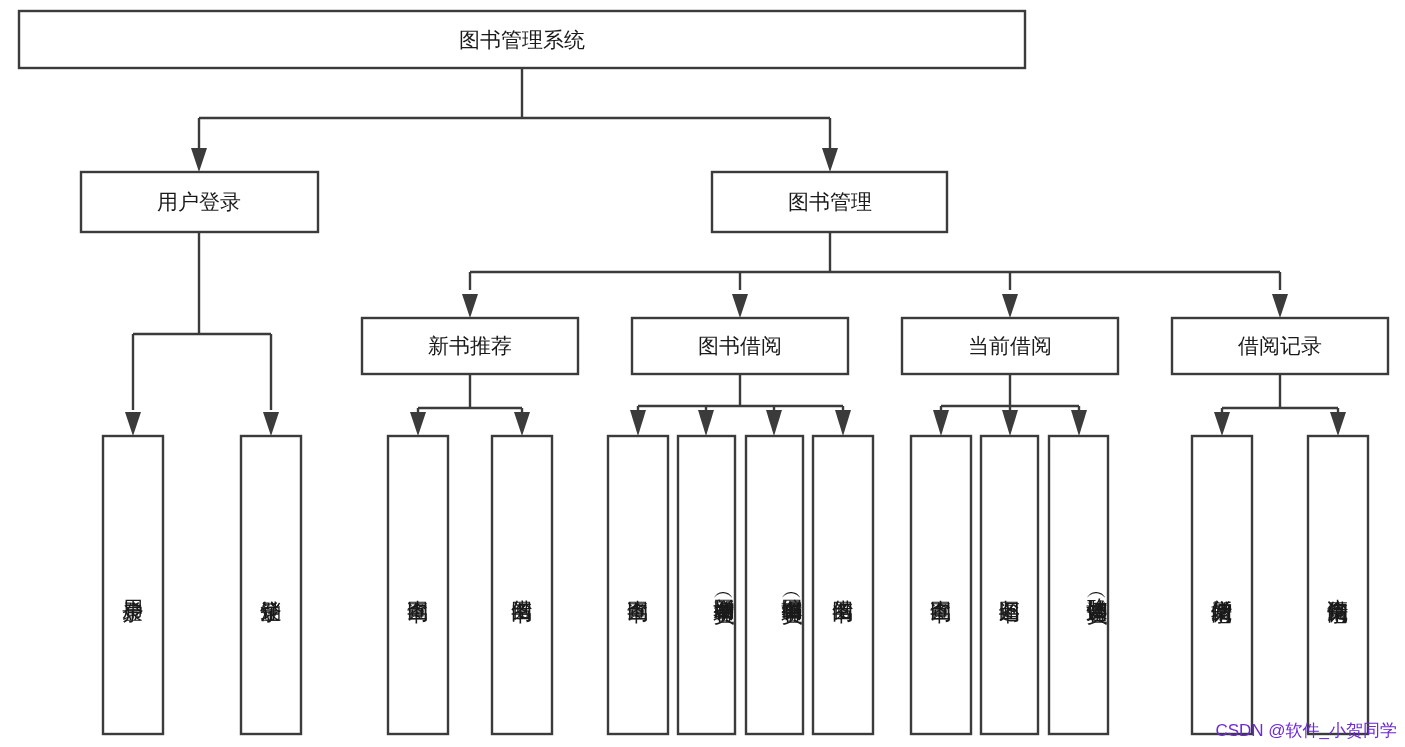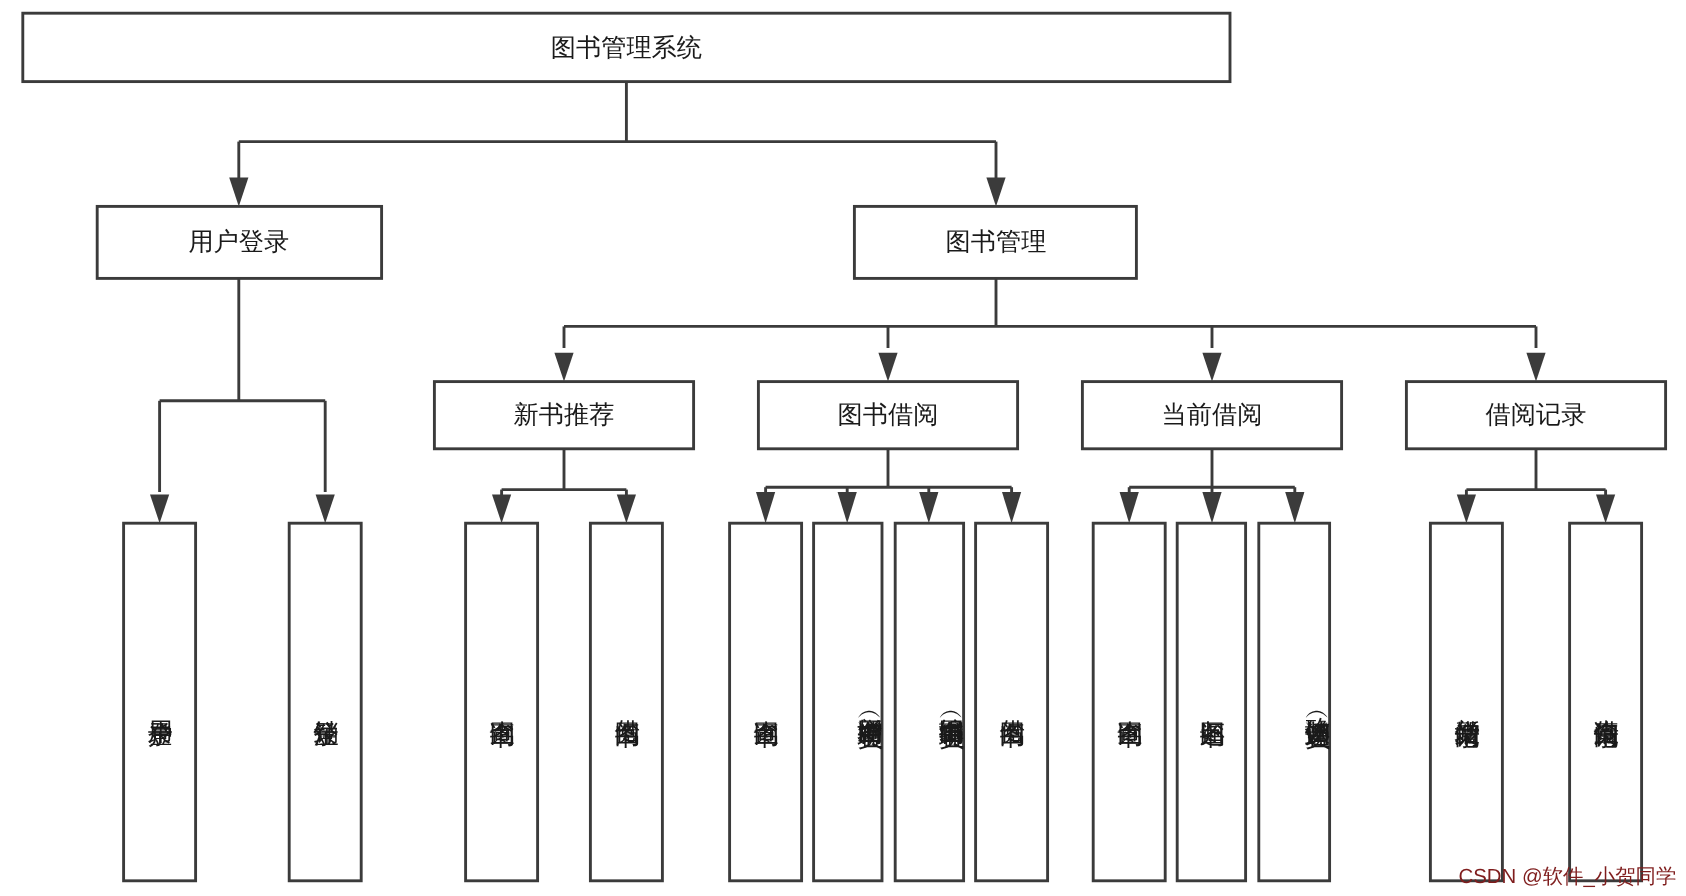--- a/index.html
+++ b/index.html
@@ -63,21 +63,21 @@
     justify-content: center;
     white-space: nowrap;
     pointer-events: none;
   }
   .watermark {
     position: absolute;
     right: 8px;
     bottom: 5px;
     font-family: "Liberation Sans", "DejaVu Sans", sans-serif;
     font-size: 17px;
-    color: #7f1d1d;
+    color: #6d28d9;
     white-space: nowrap;
   }
 </style>
 </head>
 <body>
 
 <div id="diagram-root">
 
   <svg id="flow-svg" viewBox="0 0 1405 747">
     <defs>

